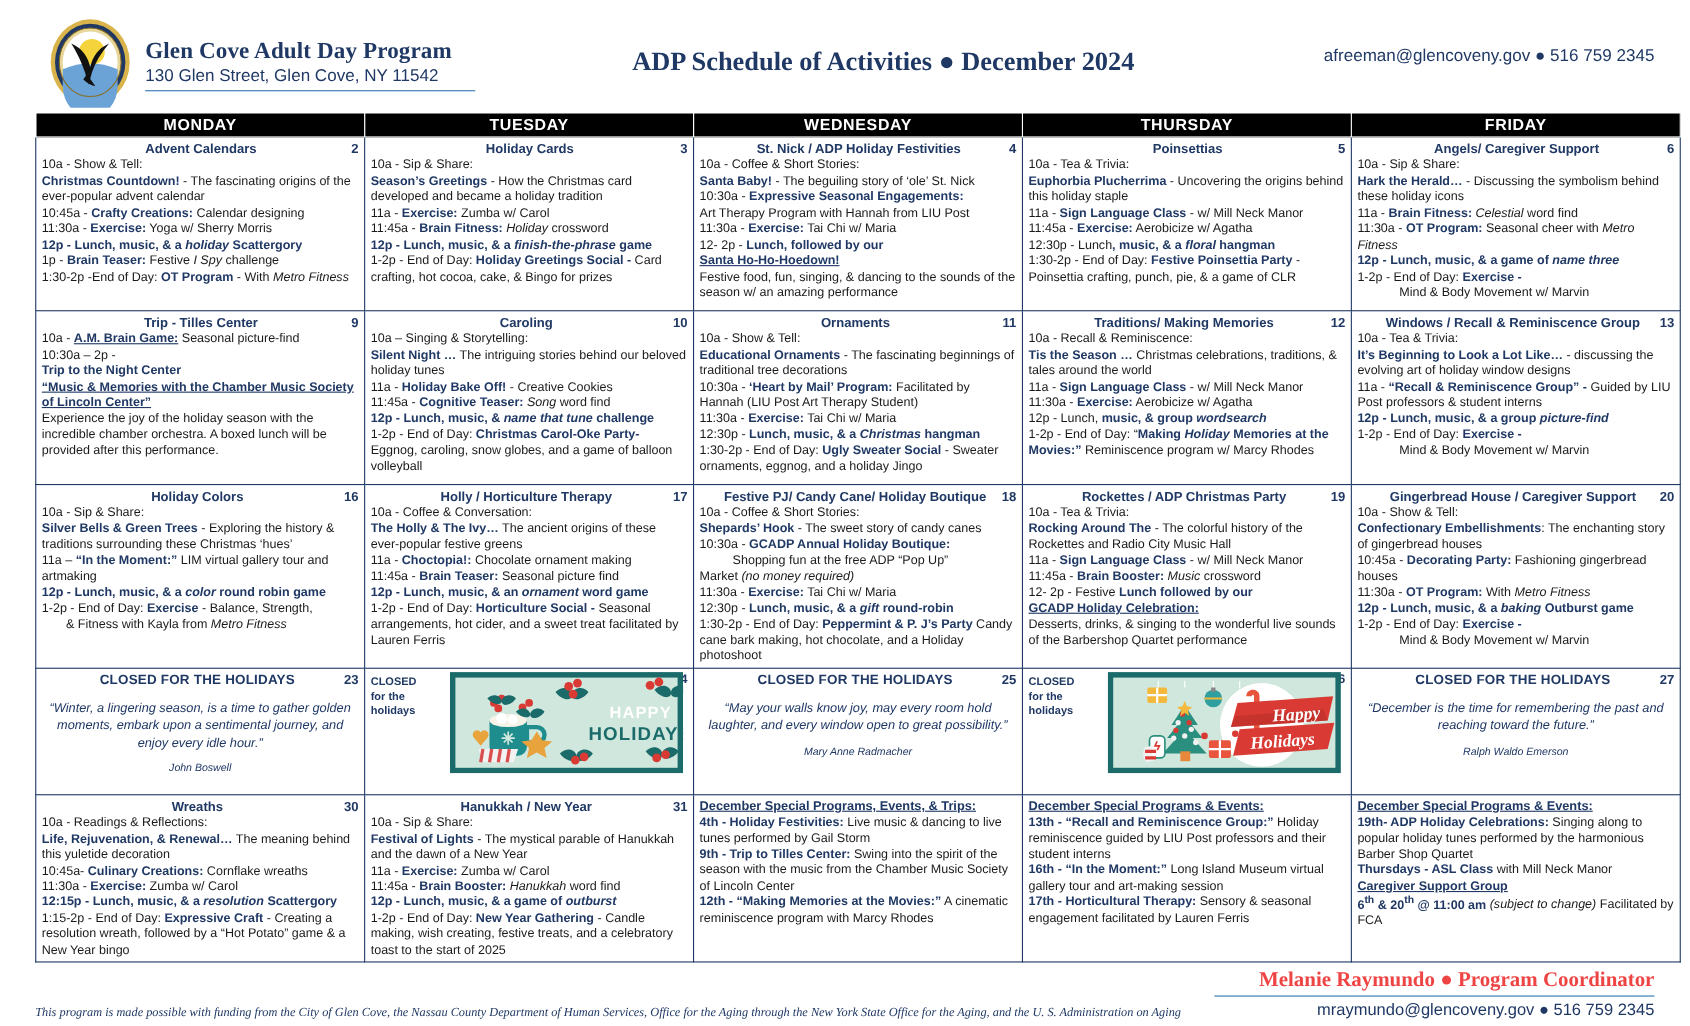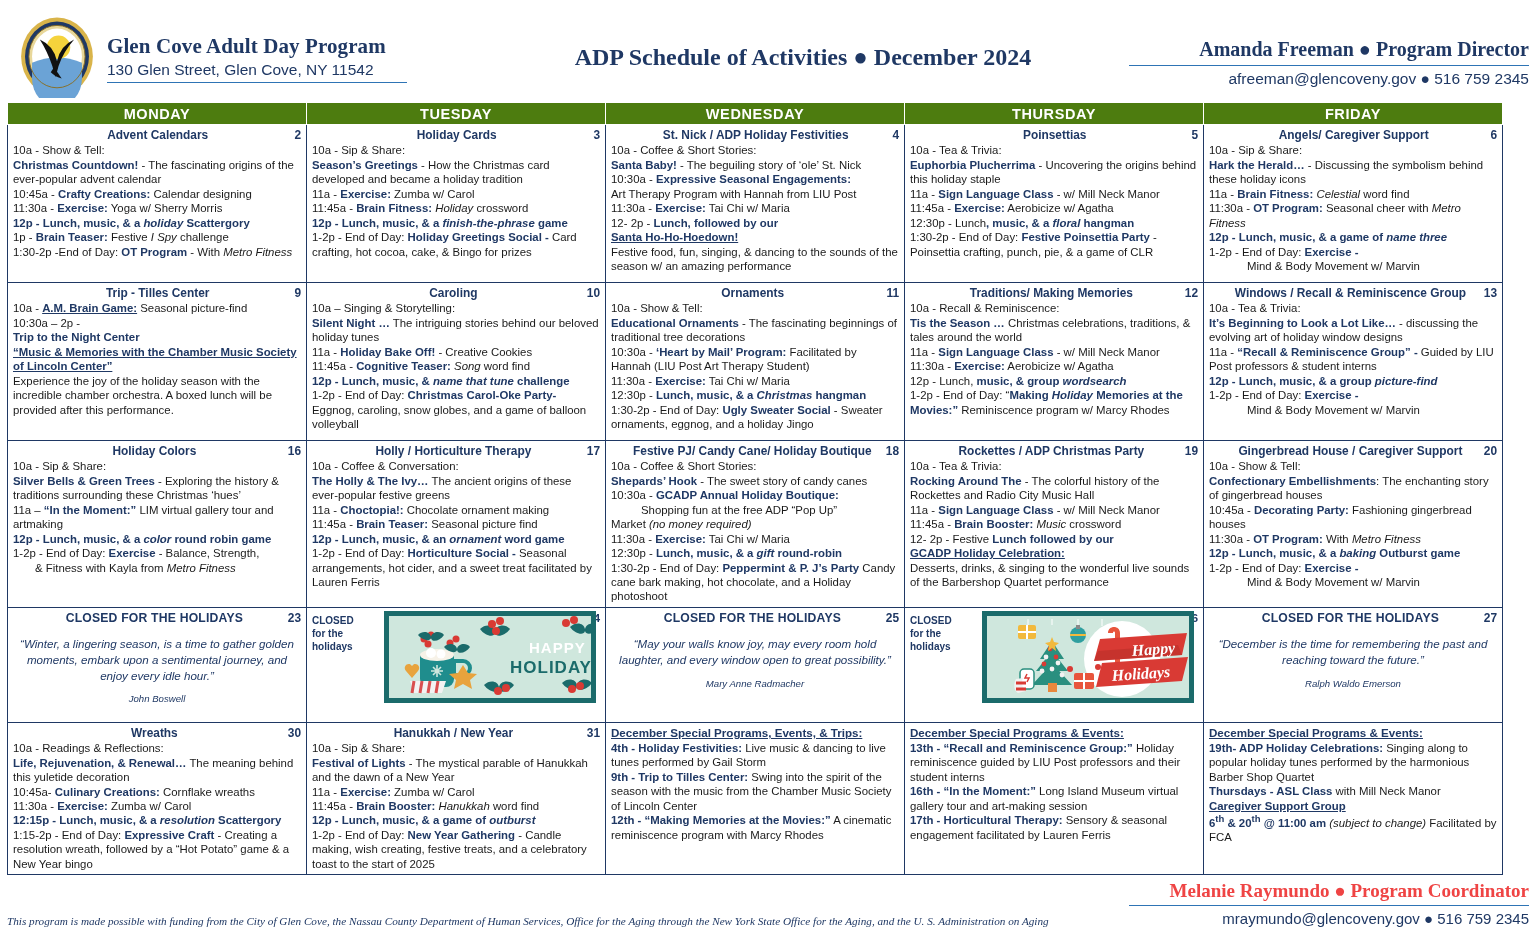--- a/index.html
+++ b/index.html
@@ -4,39 +4,39 @@
 <style>
   * { box-sizing: border-box; }
   html, body { margin:0; padding:0; }
   body {
     width:1536px; height:933px;
     background:#ffffff;
     font-family:"Liberation Sans", sans-serif;
     color:#000;
     overflow:hidden;
   }
-  .page { position:relative; width:1536px; height:933px; padding:0 7px; }
+  .page { position:relative; width:1536px; height:933px; padding:0 32px; }
 
   
   .header { display:flex; align-items:flex-start; height:100px; padding-top:12px; }
   .logo-wrap { width:100px; flex:0 0 100px; display:flex; justify-content:center; align-items:flex-start; padding-top:4px; }
   .logo { width:78px; height:82px; }
   .org { flex:0 0 370px; padding-top:22px; }
   .org-name { font-family:"Liberation Serif", serif; font-weight:bold; font-size:21px; color:#1F3864; letter-spacing:.1px; }
   .org-addr { font-size:15.5px; color:#1F3864; padding-top:2px; border-bottom:1.6px solid #2E74B5; padding-bottom:3px; width:300px;}
   .center-title { flex:1 1 auto; text-align:center; padding-top:32px; }
   .center-title span { font-family:"Liberation Serif", serif; font-weight:bold; font-size:24px; color:#1F3864; }
   .contact { flex:0 0 400px; text-align:right; padding-top:26px; }
   .contact-name { font-family:"Liberation Serif", serif; font-weight:bold; font-size:20px; color:#1F3864; border-bottom:1.6px solid #2E74B5; padding-bottom:4px;}
   .contact-line { font-size:15.5px; color:#1F3864; padding-top:4px; }
 
   
   table.cal { width:1496px; border-collapse:collapse; table-layout:fixed; margin-top:2px; }
   table.cal th {
-    background:#4d7c0f; color:#ffffff; font-size:14.5px; font-weight:bold;
+    background:#000000; color:#ffffff; font-size:14.5px; font-weight:bold;
     letter-spacing:.6px; height:22px; border:1px solid #ffffff; padding:2px 0;
   }
   table.cal td {
     border:1px solid #1F3864; vertical-align:top;
     padding:3px 5px 3px 5px;
     font-size:11.4px; line-height:1.27; color:#1a1a1a;
   }
   col.c { width:20%; }
   .cell-head { font-weight:bold; color:#1F3864; font-size:11.9px; display:flex; justify-content:space-between; align-items:baseline; }
   .cell-title { flex:1 1 auto; text-align:center; padding-left:14px;}
@@ -85,21 +85,20 @@
       </svg>
     </div>
     <div class="org">
       <div class="org-name">Glen Cove Adult Day Program</div>
       <div class="org-addr">130 Glen Street, Glen Cove, NY 11542</div>
     </div>
     <div class="center-title">
       <span>ADP Schedule of Activities ● December 2024</span>
     </div>
     <div class="contact">
-      <div class="contact-name">Amanda Freeman ● Program Director</div>
       <div class="contact-line">afreeman@glencoveny.gov  ●  516 759 2345</div>
     </div>
   </div>
 
   <table class="cal">
     <colgroup>
         <col class="c">
         <col class="c">
         <col class="c">
         <col class="c">

